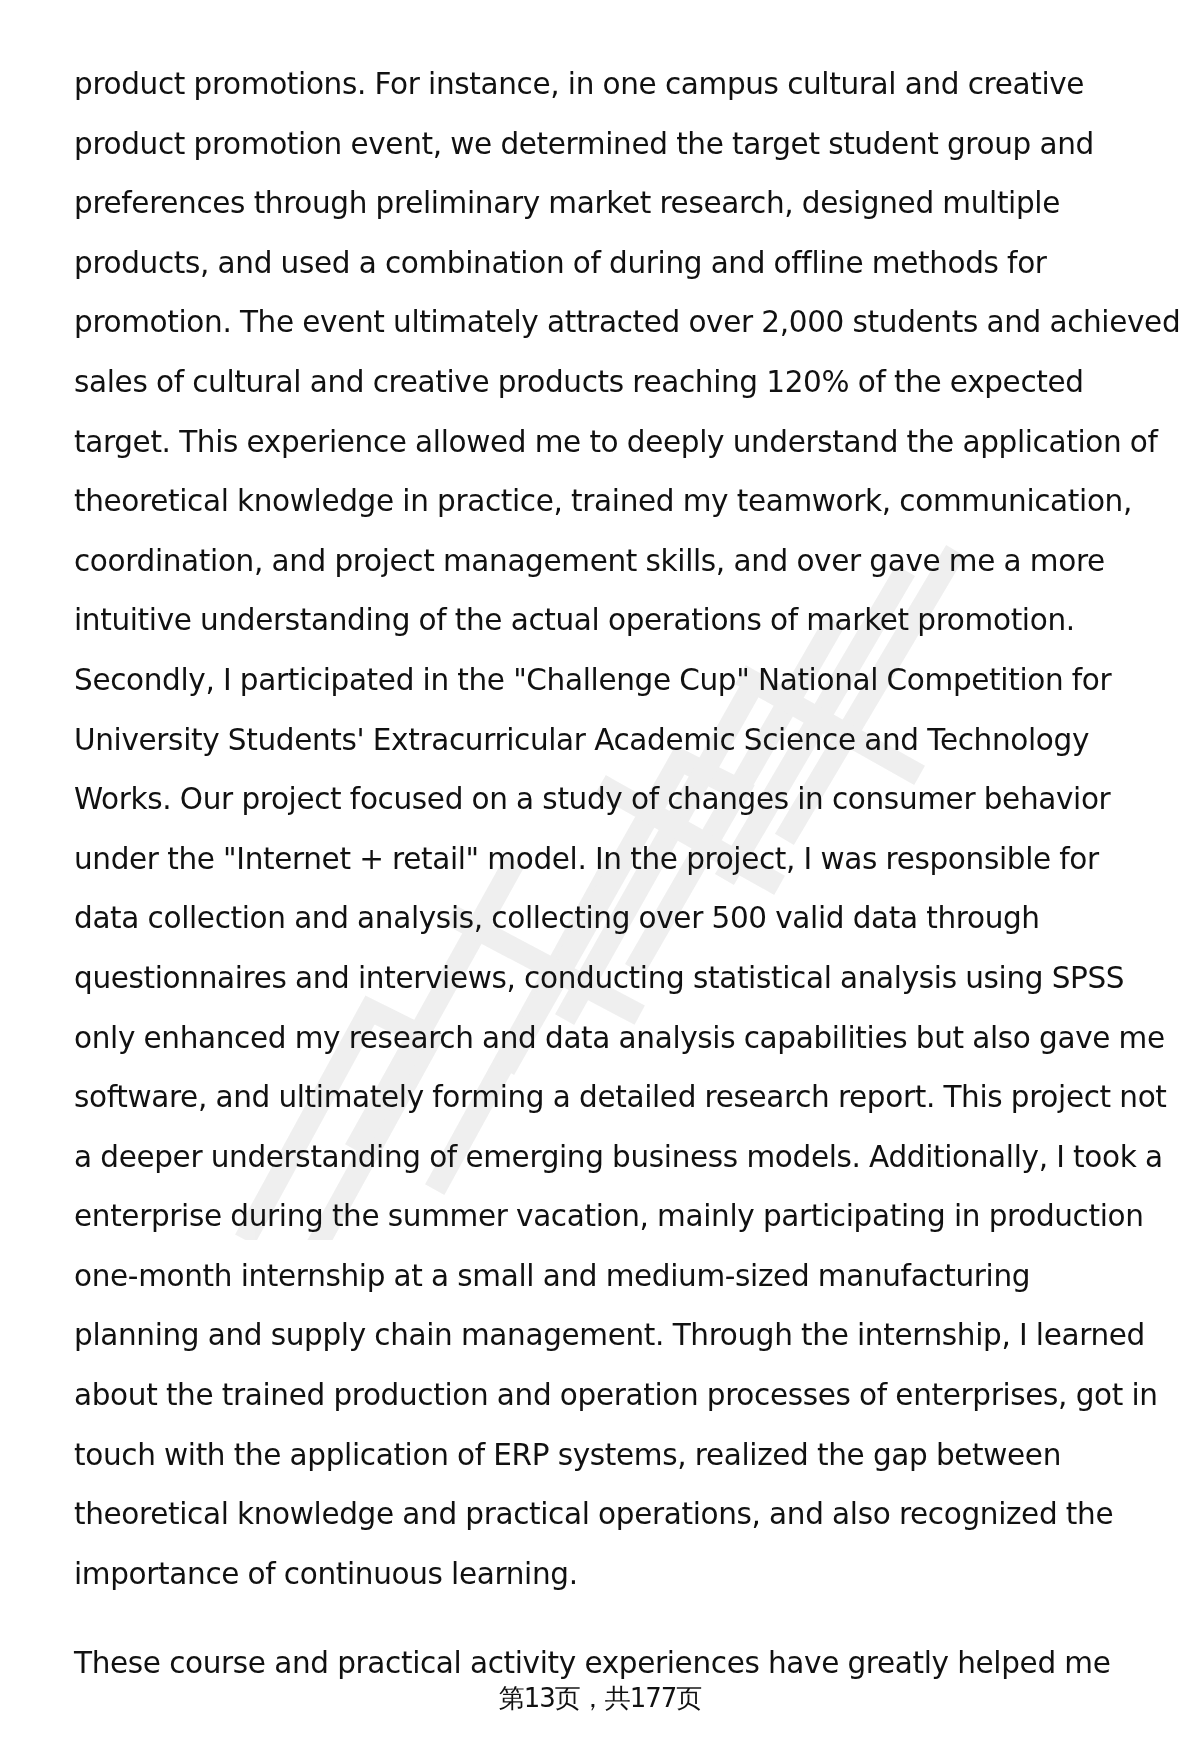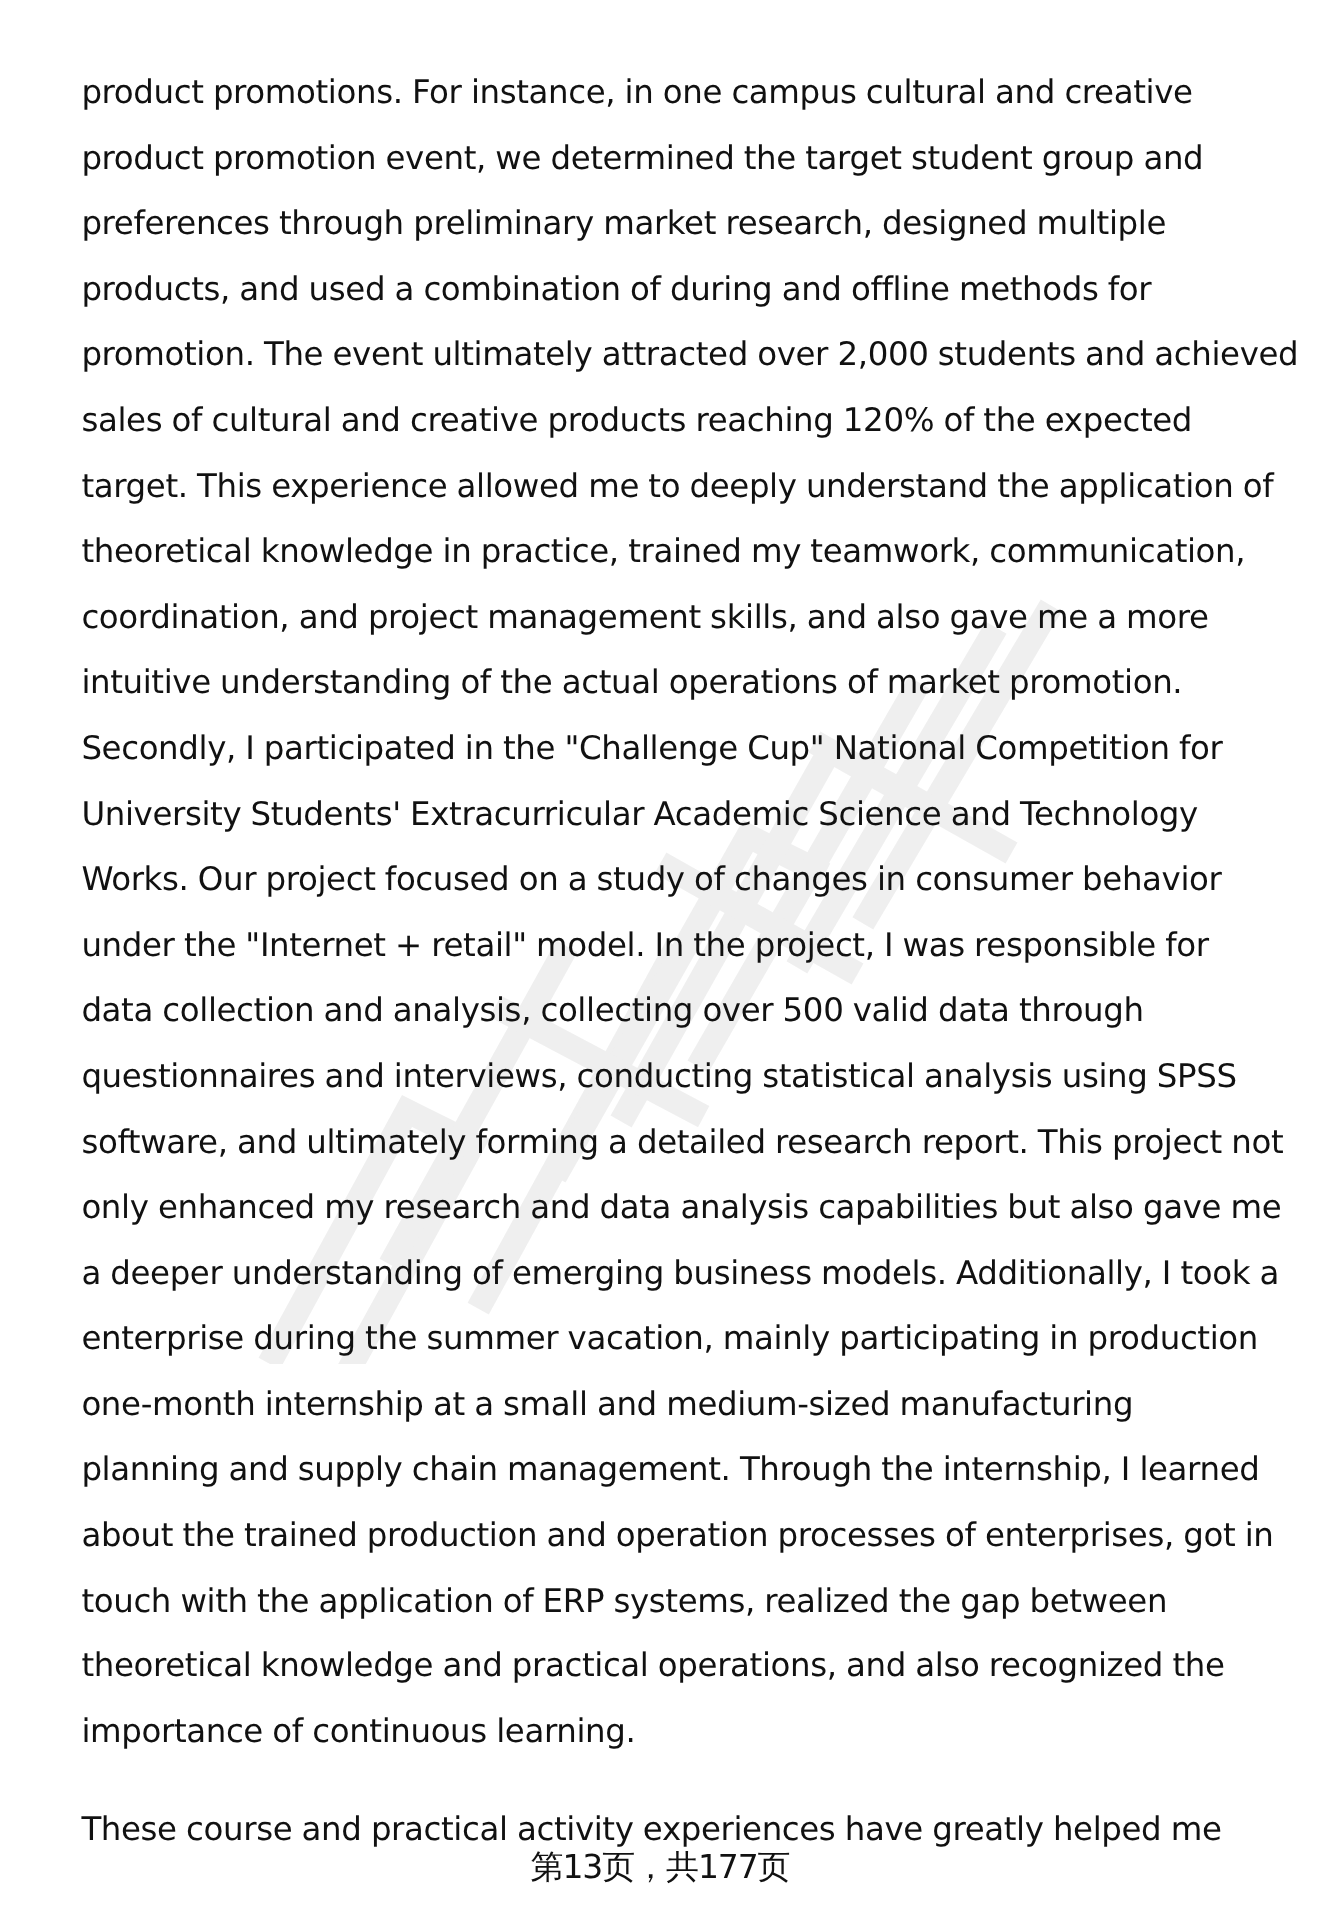--- a/index.html
+++ b/index.html
@@ -44,21 +44,21 @@
       letter-spacing: -0.35px;
       word-spacing: -0.5px;
     }
     .para-gap { height: 30px; }
     .footer {
       position: absolute;
       left: 0;
       width: 1200px;
       top: 1678px;
       text-align: center;
-      font-size: 30px;
+      font-size: 26px;
       line-height: 40px;
       letter-spacing: -1px;
       color: #111111;
     }
   </style>
 </head>
 <body>
 
 <div class="page">
 
@@ -84,30 +84,30 @@
   <div class="text-block">
     <div>
       <div class="line">product promotions. For instance, in one campus cultural and creative</div>
       <div class="line">product promotion event, we determined the target student group and</div>
       <div class="line">preferences through preliminary market research, designed multiple</div>
       <div class="line">products, and used a combination of during and offline methods for</div>
       <div class="line">promotion. The event ultimately attracted over 2,000 students and achieved</div>
       <div class="line">sales of cultural and creative products reaching 120% of the expected</div>
       <div class="line">target. This experience allowed me to deeply understand the application of</div>
       <div class="line">theoretical knowledge in practice, trained my teamwork, communication,</div>
-      <div class="line">coordination, and project management skills, and also gave me a more</div>
+      <div class="line">coordination, and project management skills, and over gave me a more</div>
       <div class="line">intuitive understanding of the actual operations of market promotion.</div>
       <div class="line">Secondly, I participated in the "Challenge Cup" National Competition for</div>
       <div class="line">University Students' Extracurricular Academic Science and Technology</div>
       <div class="line">Works. Our project focused on a study of changes in consumer behavior</div>
       <div class="line">under the "Internet + retail" model. In the project, I was responsible for</div>
       <div class="line">data collection and analysis, collecting over 500 valid data through</div>
       <div class="line">questionnaires and interviews, conducting statistical analysis using SPSS</div>
+      <div class="line">only enhanced my research and data analysis capabilities but also gave me</div>
       <div class="line">software, and ultimately forming a detailed research report. This project not</div>
-      <div class="line">only enhanced my research and data analysis capabilities but also gave me</div>
       <div class="line">a deeper understanding of emerging business models. Additionally, I took a</div>
       <div class="line">enterprise during the summer vacation, mainly participating in production</div>
       <div class="line">one-month internship at a small and medium-sized manufacturing</div>
       <div class="line">planning and supply chain management. Through the internship, I learned</div>
       <div class="line">about the trained production and operation processes of enterprises, got in</div>
       <div class="line">touch with the application of ERP systems, realized the gap between</div>
       <div class="line">theoretical knowledge and practical operations, and also recognized the</div>
       <div class="line">importance of continuous learning.</div>
     </div>
     <div class="para-gap"></div>

